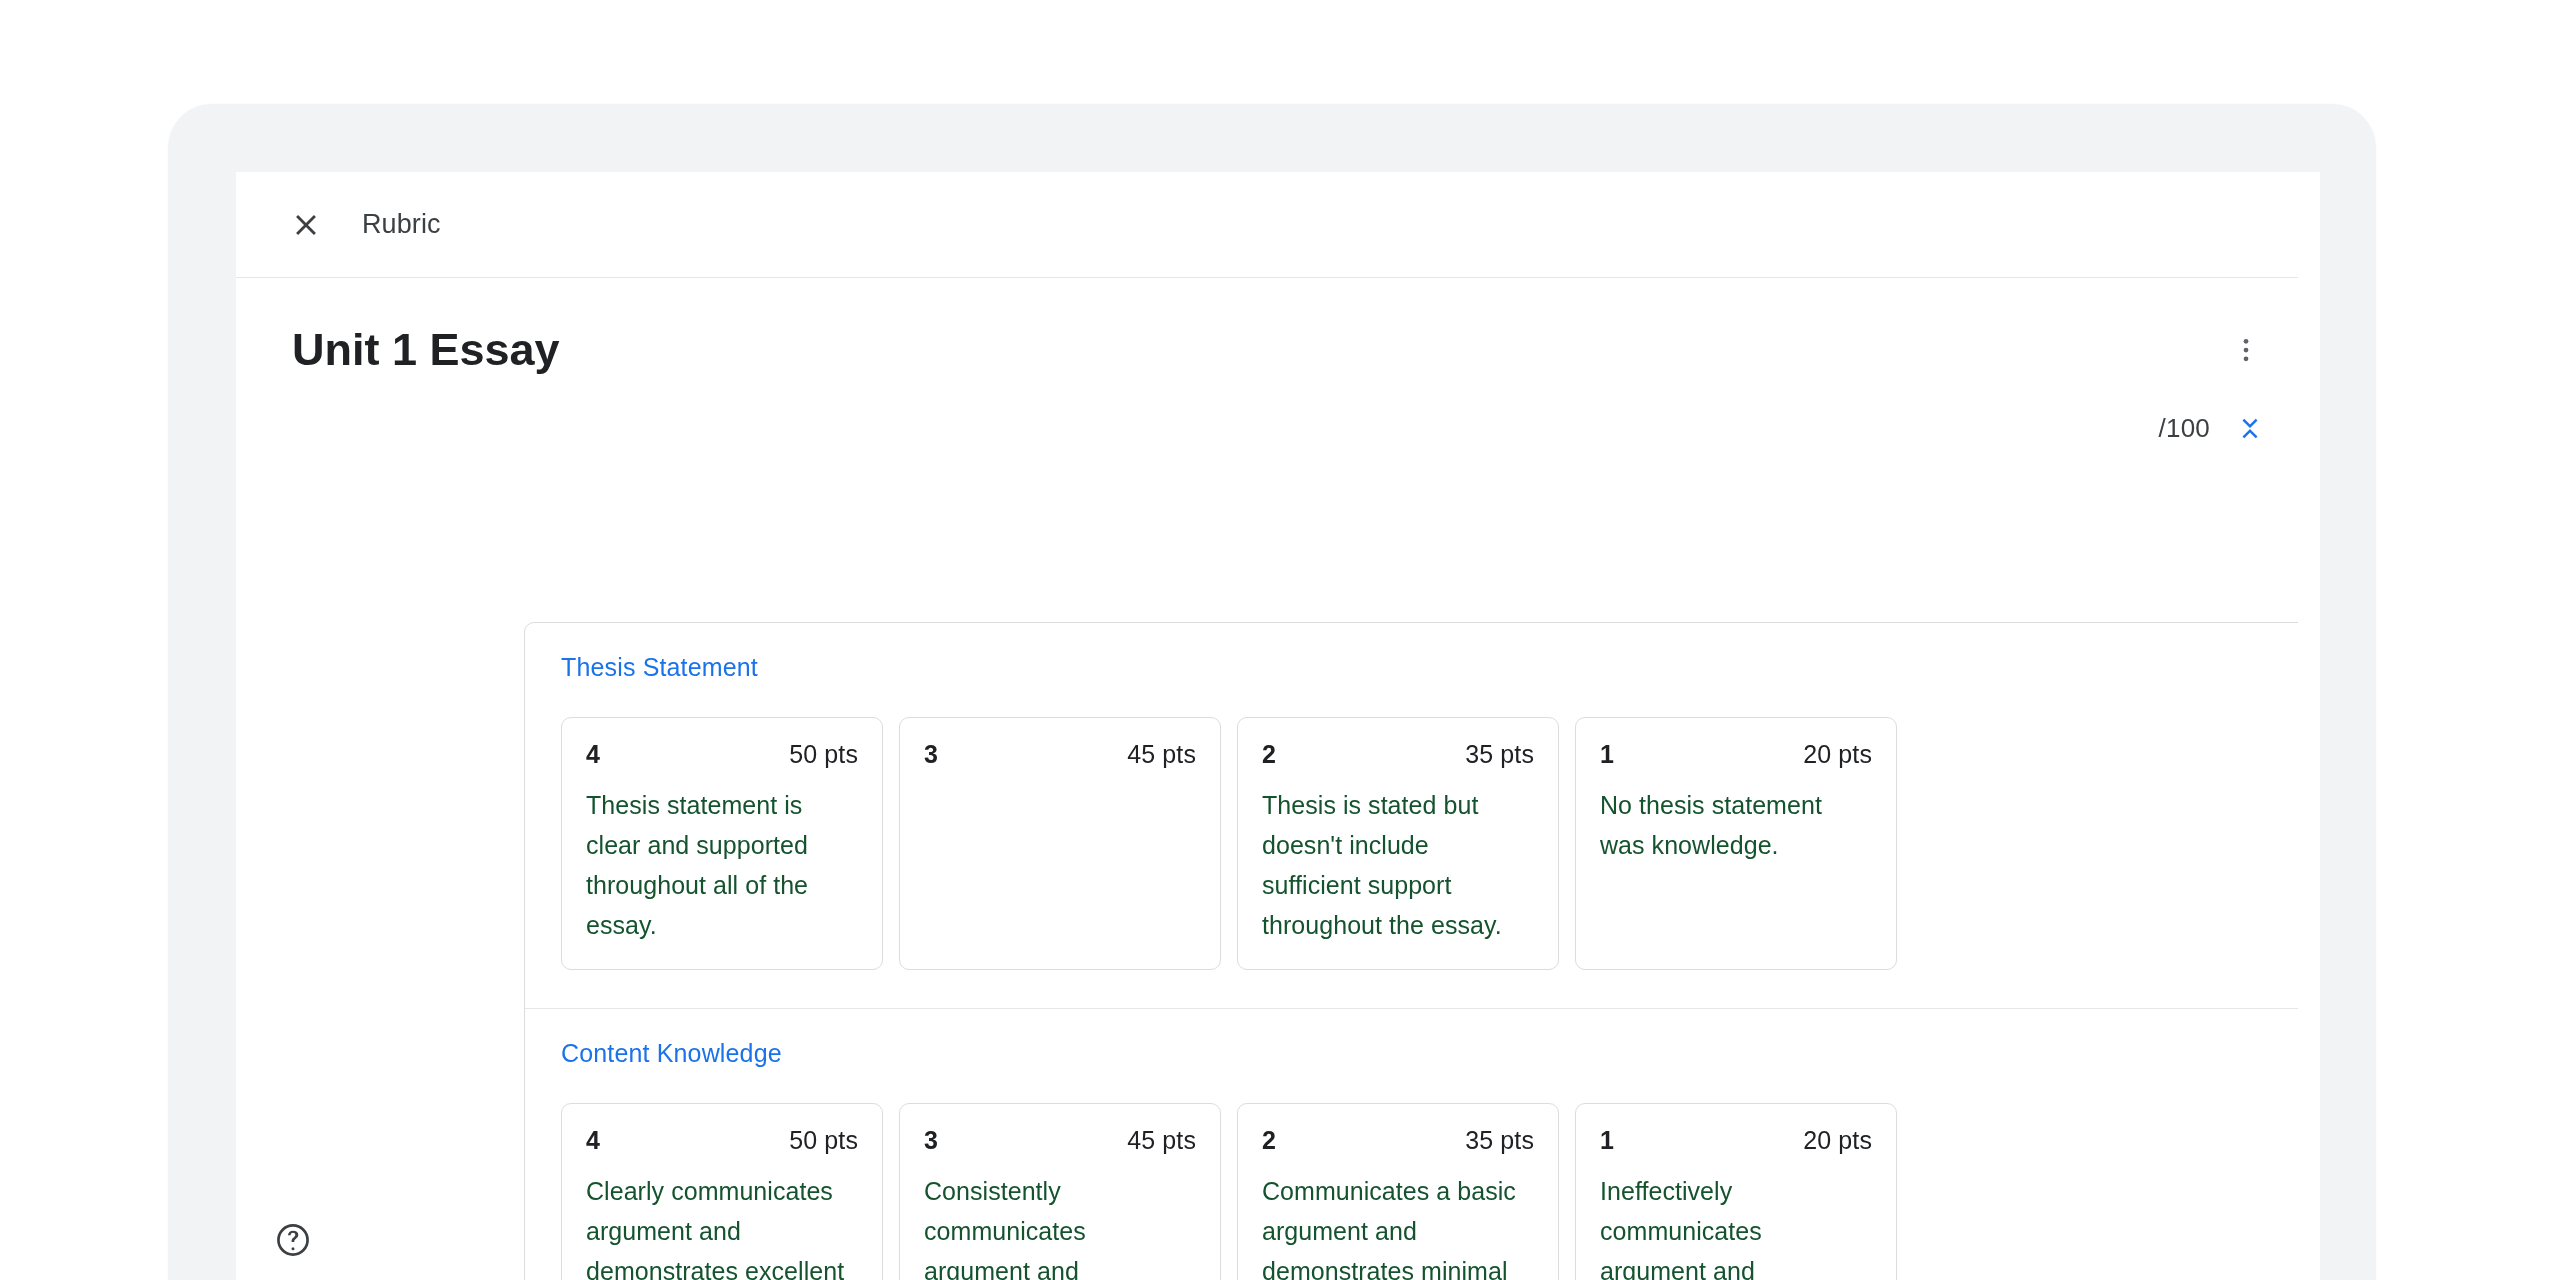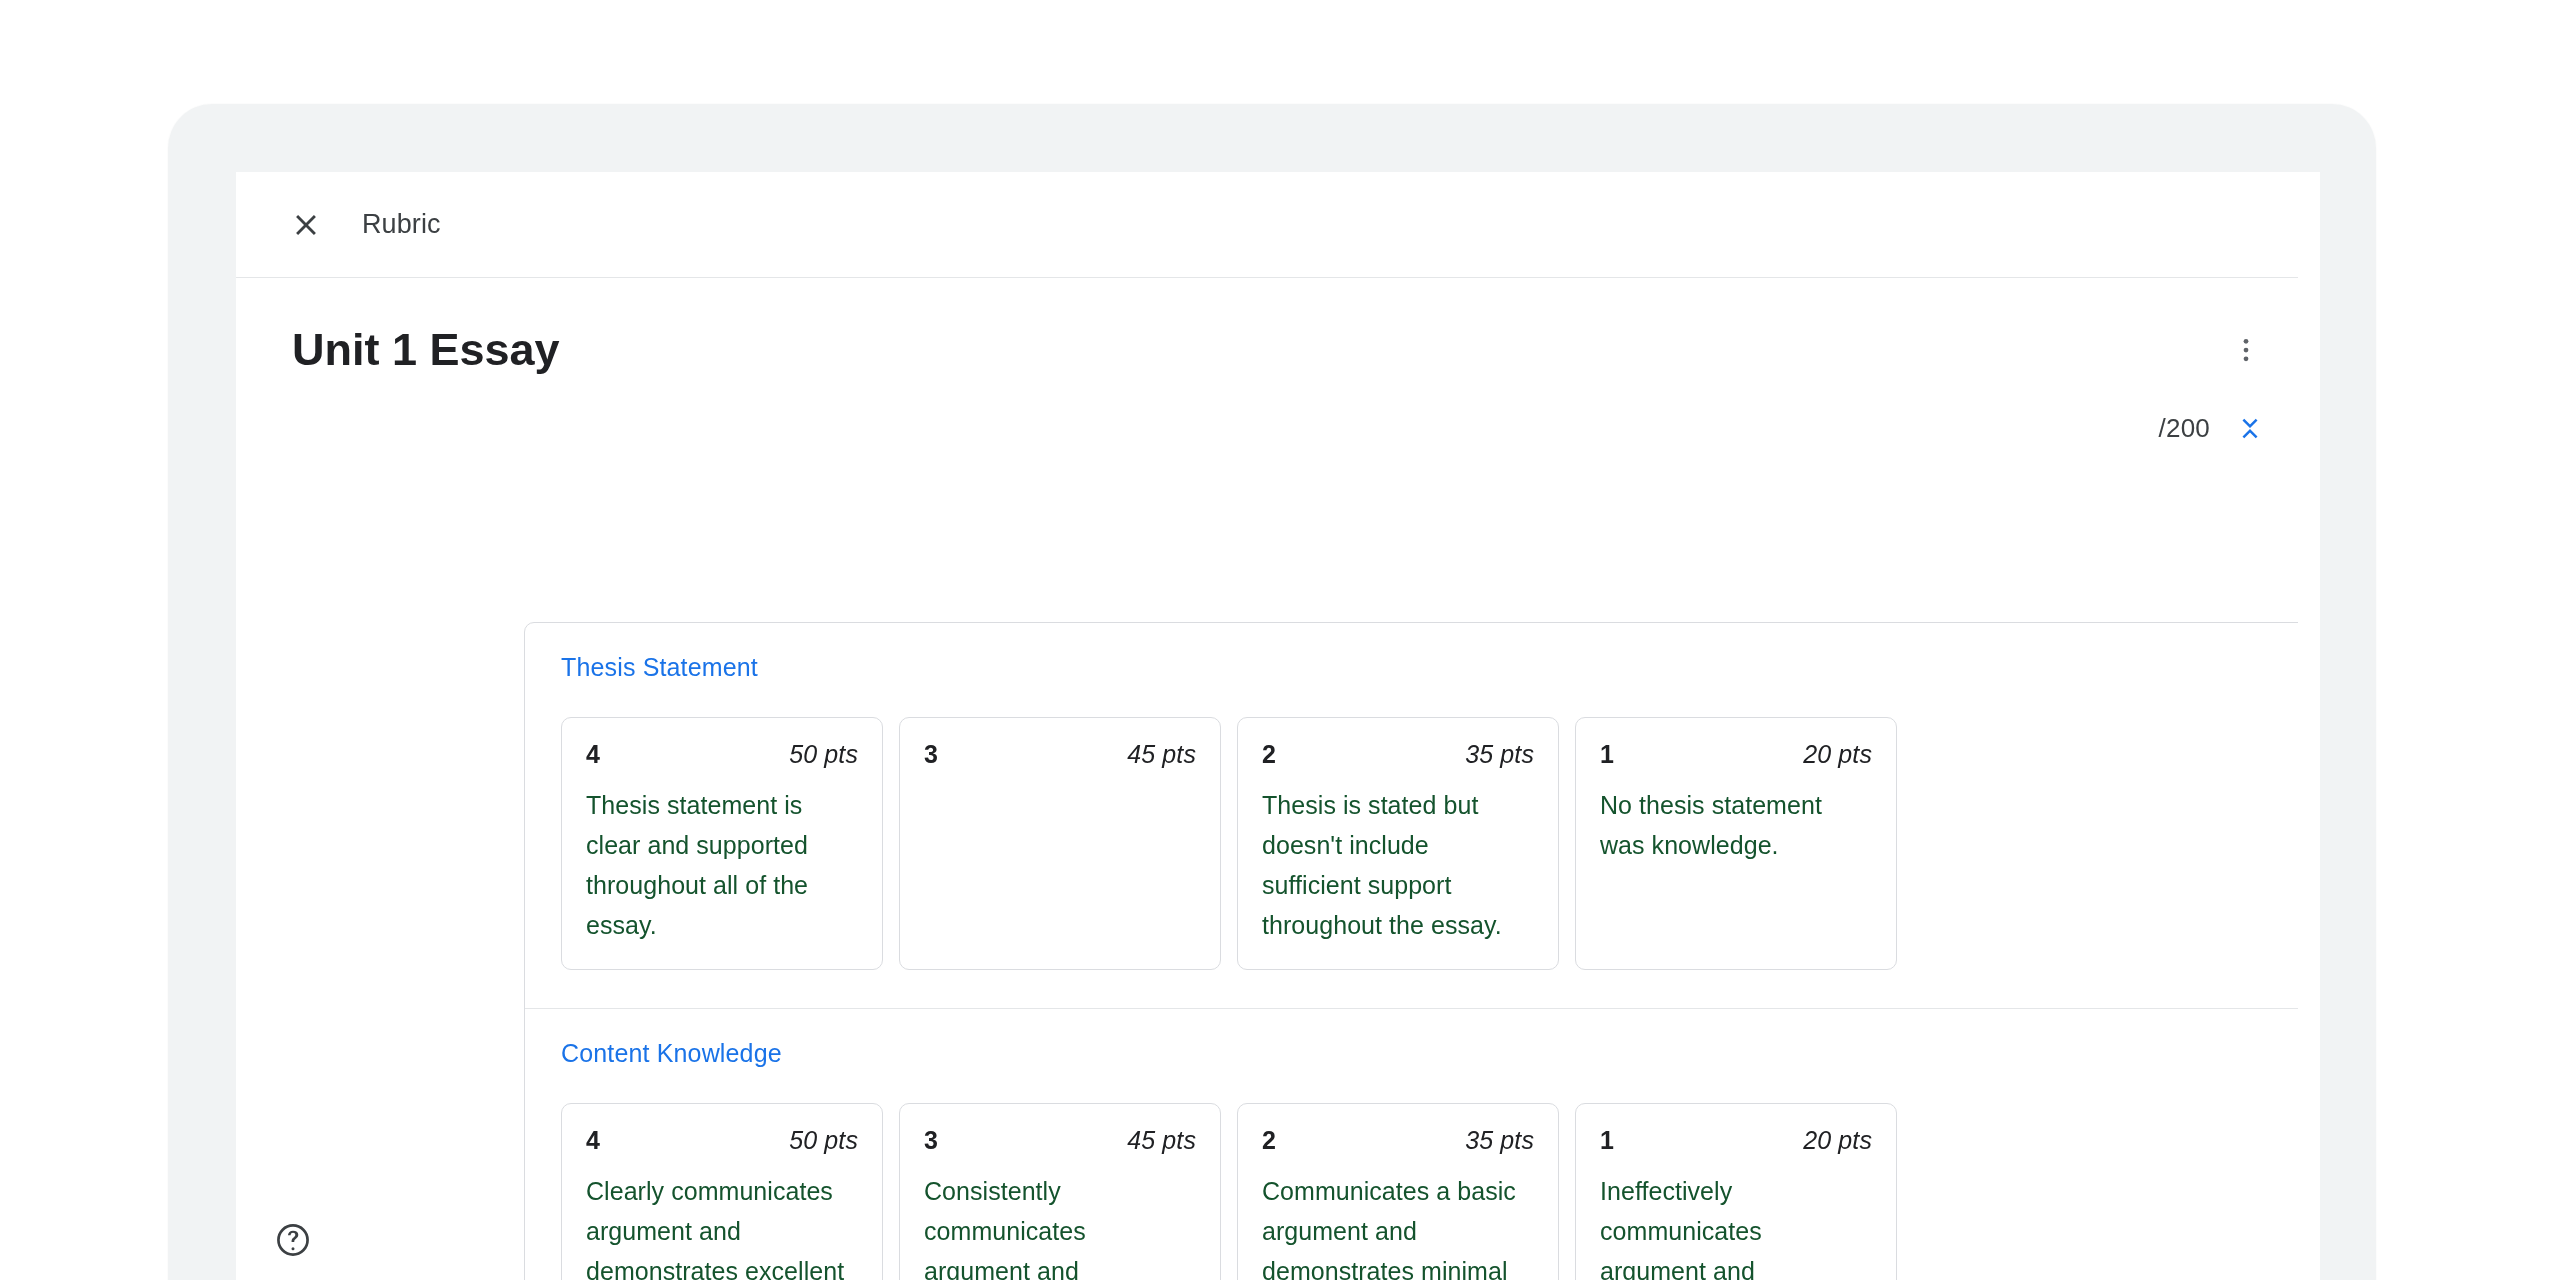--- a/index.html
+++ b/index.html
@@ -161,21 +161,20 @@
     justify-content: space-between;
     margin-bottom: 16px;
   }
   .level-label {
     font-size: 25px;
     font-weight: 700;
     color: #202124;
   }
   .level-pts {
     font-size: 25px;
-    font-style: italic;
     color: #202124;
     letter-spacing: 0.1px;
   }
   .level-desc {
     font-size: 25px;
     line-height: 1.6;
     color: #14532d;
     letter-spacing: 0.05px;
     word-wrap: break-word;
   }
@@ -225,21 +224,21 @@
 
     <div id="overflow-btn" class="icon-btn">
       <svg width="30" height="30" viewBox="0 0 24 24" aria-hidden="true">
         <circle cx="12" cy="5" r="1.9" fill="#5f6368"></circle>
         <circle cx="12" cy="12" r="1.9" fill="#5f6368"></circle>
         <circle cx="12" cy="19" r="1.9" fill="#5f6368"></circle>
       </svg>
     </div>
 
     <div id="total-points-row">
-      <span id="total-points">/200</span>
+      <span id="total-points">/100</span>
       <span class="collapse-btn">
         <svg width="30" height="30" viewBox="0 0 24 24" aria-hidden="true">
           <path d="M7.4 4.6L12 9.2l4.6-4.6L18 6l-6 6-6-6z" fill="#1a73e8"></path>
           <path d="M12 12.8l6 6-1.4 1.4-4.6-4.6L7.4 20.2 6 18.8z" fill="#1a73e8"></path>
         </svg>
       </span>
     </div>
   </div>
 
   <div id="rubric-panel">

